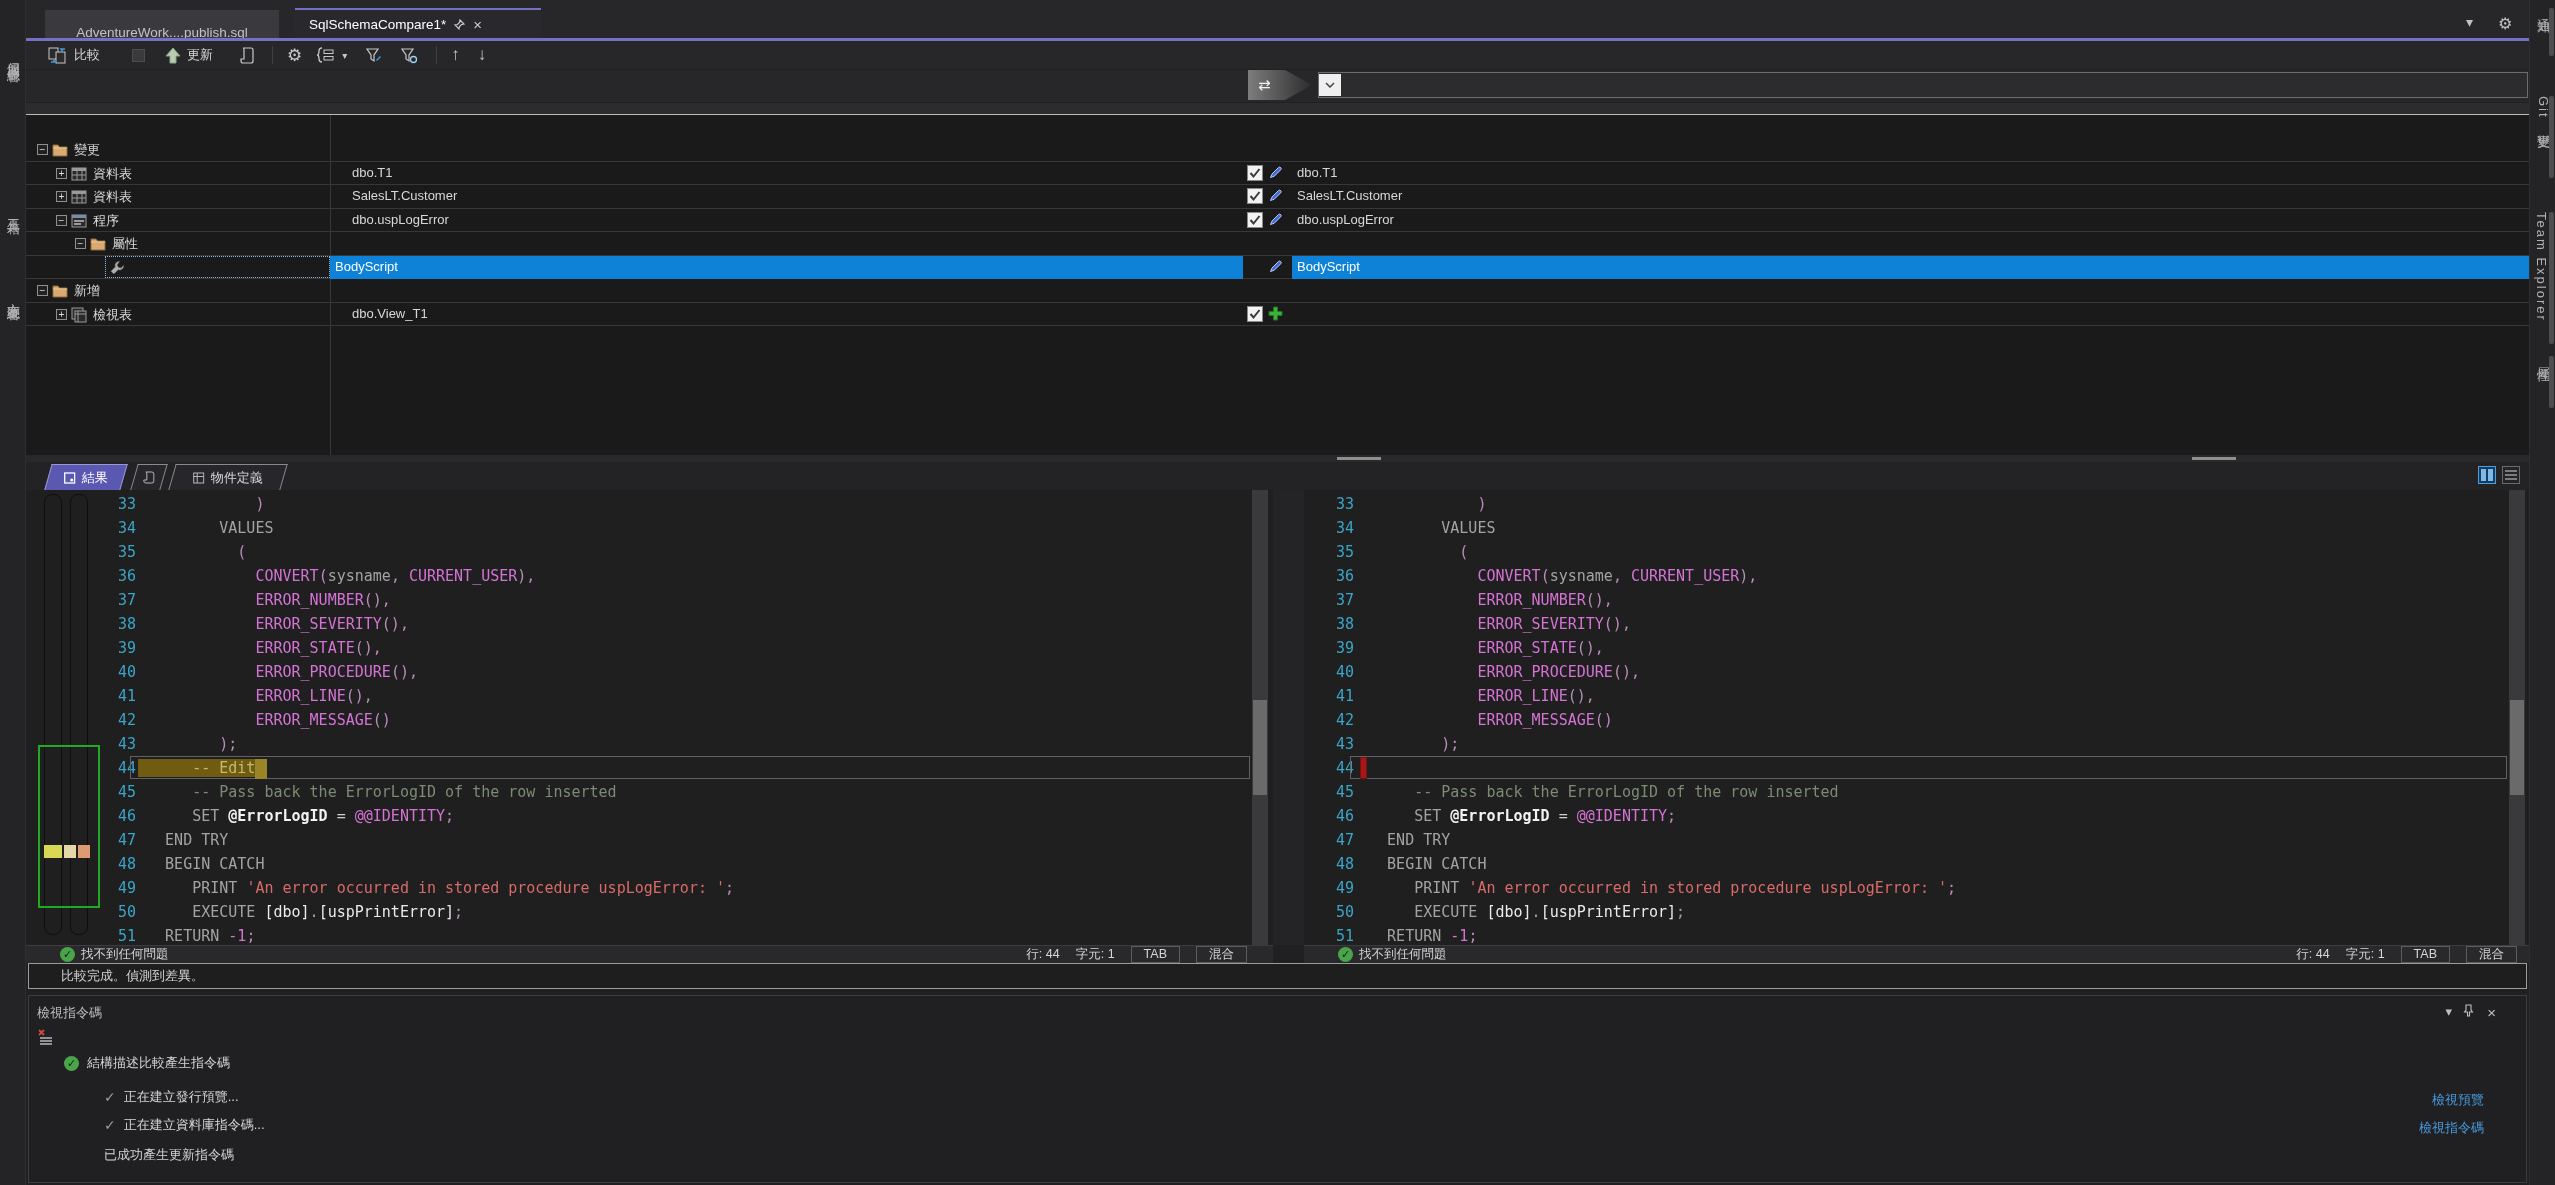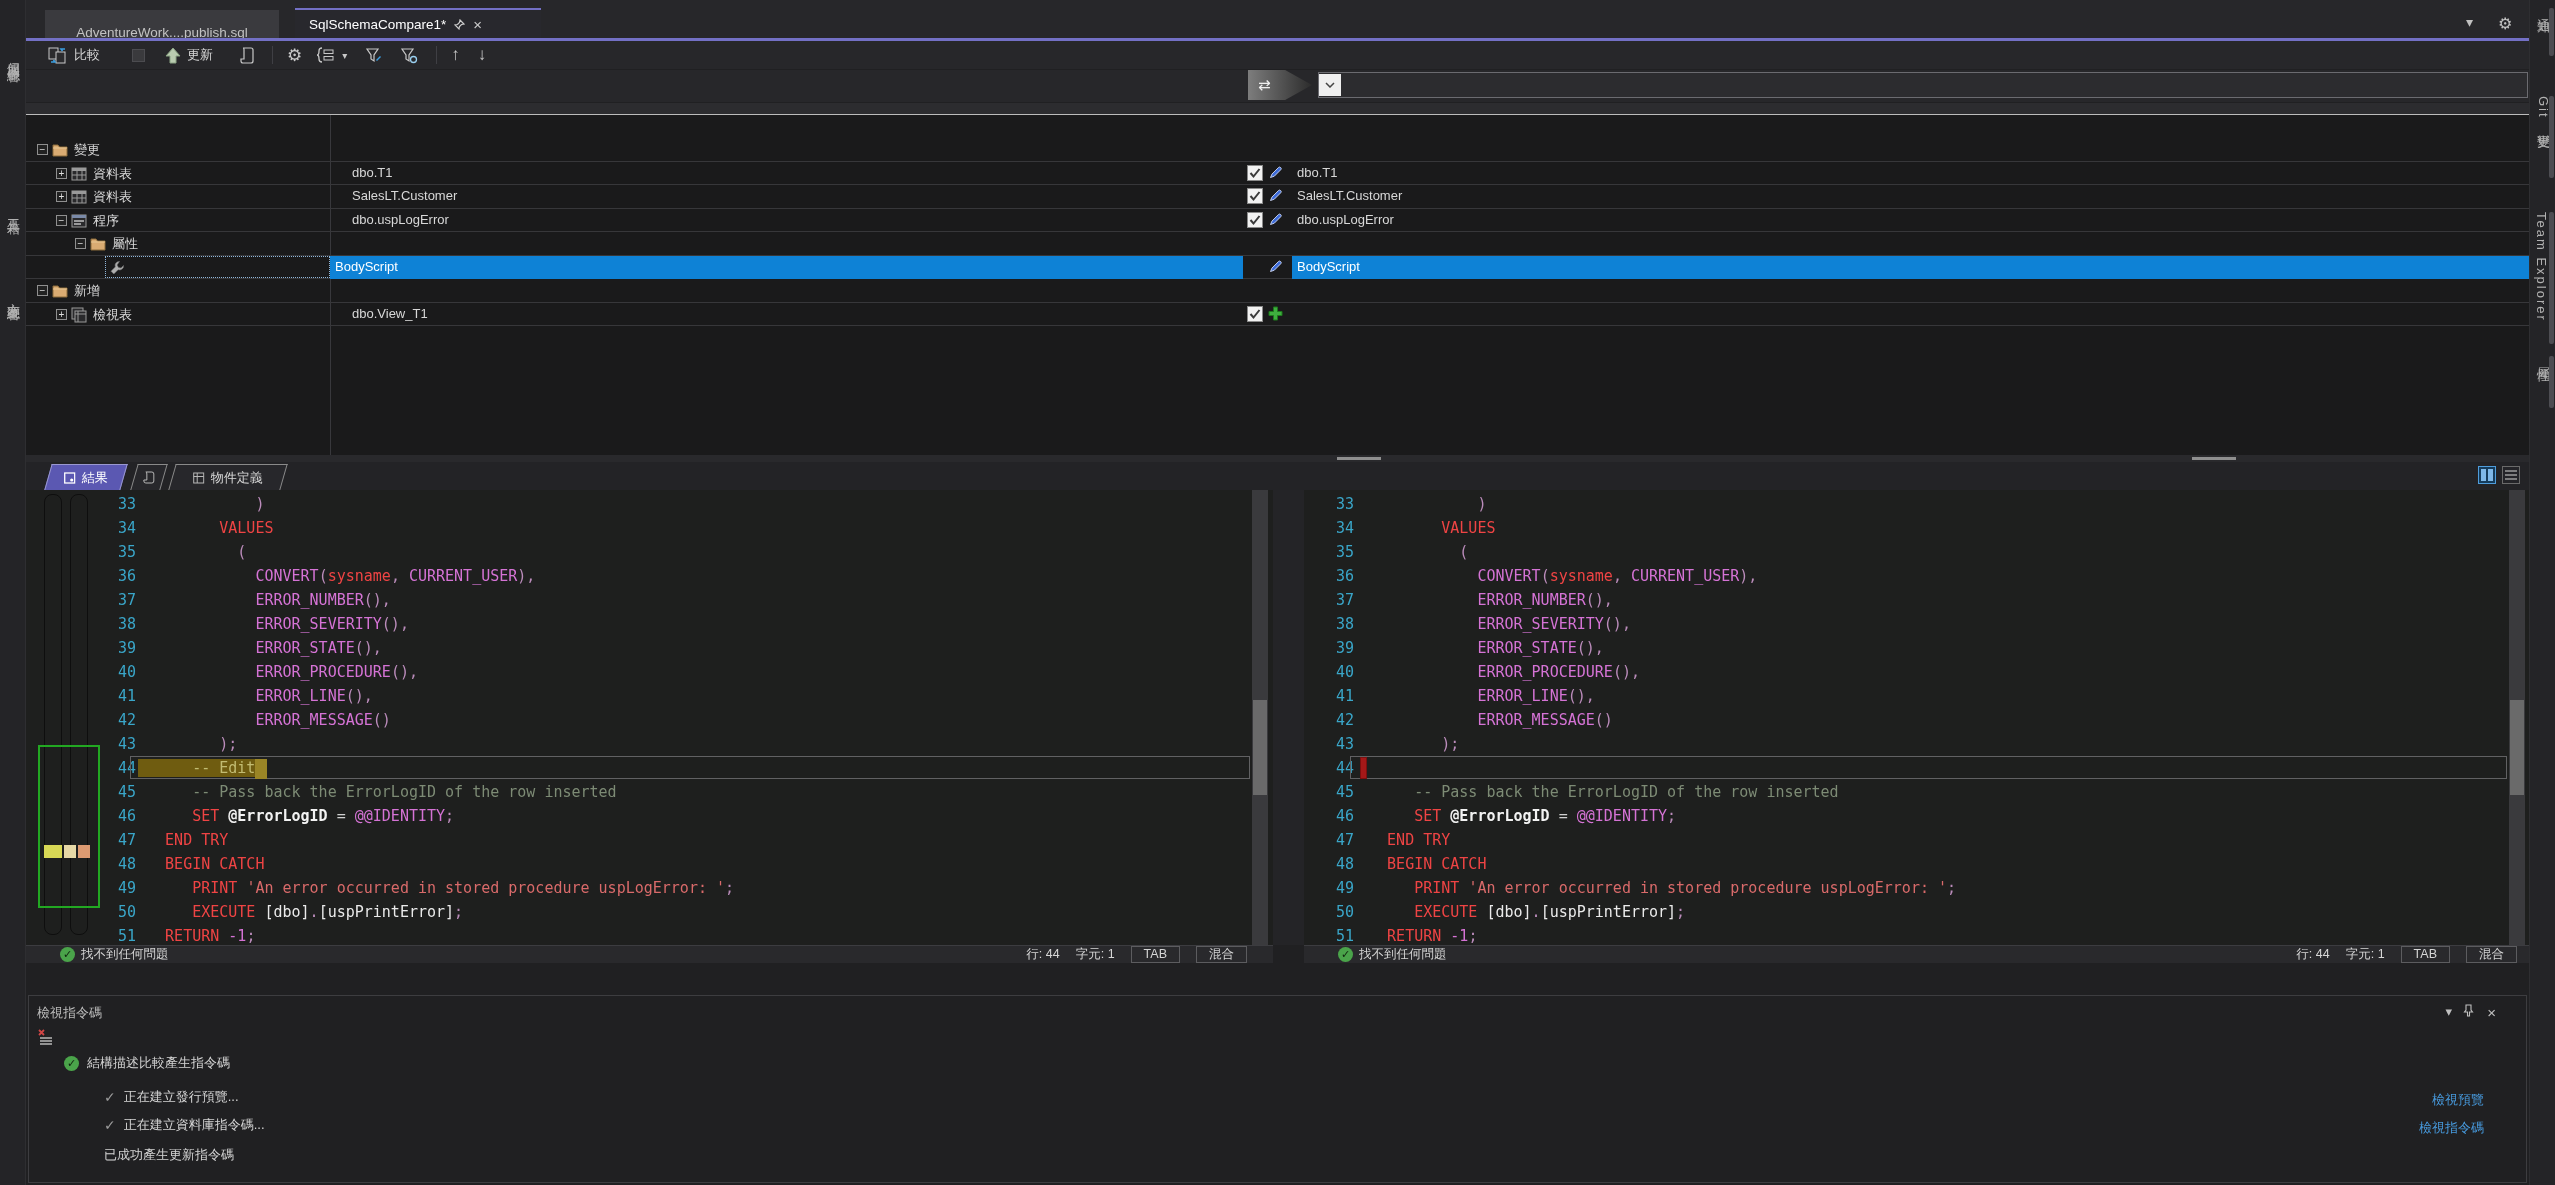--- a/index.html
+++ b/index.html
@@ -85,21 +85,21 @@
 .pane{position:absolute;top:0;height:455px;background:#1e1f1e;overflow:hidden;}
 .pane-div{position:absolute;top:0;height:455px;left:1247px;width:31px;background:#242427;}
 .obar{position:absolute;top:4px;bottom:10px;width:18px;border:1px solid #0e0e0e;border-radius:8px;}
 .greenbox{position:absolute;left:12px;top:255px;width:62px;height:163px;border:2px solid #22a822;z-index:2;}
 .ostripe{position:absolute;height:13px;z-index:3;}
 .cl{position:absolute;left:0;width:100%;height:24px;white-space:pre;
     font-family:"DejaVu Sans Mono","Liberation Mono",monospace;font-size:15px;line-height:24px;}
 .cl .lnum{position:absolute;width:50px;text-align:right;color:#3aa6c9;}
 .cl .ctext{position:absolute;top:0;}
 .cl.current .cl-border{position:absolute;top:0;height:23px;border:1px solid #616163;}
-.tok-pl{color:#d8d8d8;} .tok-kw{color:#ef4444;} .tok-fn{color:#d573d5;}
+.tok-pl{color:#d8d8d8;} .tok-kw{color:#a3a3a3;} .tok-fn{color:#d573d5;}
 .tok-pu{color:#bb8cbb;} .tok-id{color:#eaeaea;} .tok-idb{color:#f2f2f2;font-weight:bold;}
 .tok-op{color:#d0d0d0;} .tok-cm{color:#7d8b75;} .tok-str{color:#d96a6a;}
 .edit-hl{background:#6f5c10;color:#c2bc72;}
 .edit-tail{display:inline-block;width:12px;height:20px;background:#9a8526;vertical-align:middle;}
 .red-mark{position:absolute;width:7px;height:22px;background:#a51818;border:1px solid #7c0f0f;}
 .vsb{position:absolute;top:0;width:16px;height:455px;background:#3a3a3d;}
 .vsb .thumb{position:absolute;left:1px;width:14px;background:#6a6a6a;cursor:pointer;}
 
 
 .pstat{position:absolute;top:945px;height:18px;background:#29292c;border-top:1px solid #3c3c40;
@@ -498,20 +498,23 @@
         <span>找不到任何問題</span>
       </span>
       <span class="rgrp" style="margin-right:12px;">
         <span>行: 44</span>
         <span>字元: 1</span>
         <span class="cell">TAB</span>
         <span class="cell">混合</span>
       </span>
     </div>
 
+    <div class="msgbar">
+      <span>比較完成。偵測到差異。</span>
+    </div>
 
     <div class="panel">
       <span class="panel-title">檢視指令碼</span>
       <span class="panel-icon" style="right:74px;">▾</span>
       <svg class="panel-icon" style="right:52px;width:11px;height:13px;" viewBox="0 0 11 13">
         <path d="M3 1 H8 V6 L9.5 8 H6.5 V12 H4.5 V8 H1.5 L3 6 Z" fill="none" stroke="#c0c0c0" stroke-width="1.1"></path>
       </svg>
       <span class="panel-icon" style="right:30px;font-size:15px;">×</span>
       <svg class="clear-icon" viewBox="0 0 18 18">
         <path d="M2 2 L7 7 M7 2 L2 7" stroke="#d04545" stroke-width="1.8"></path>

